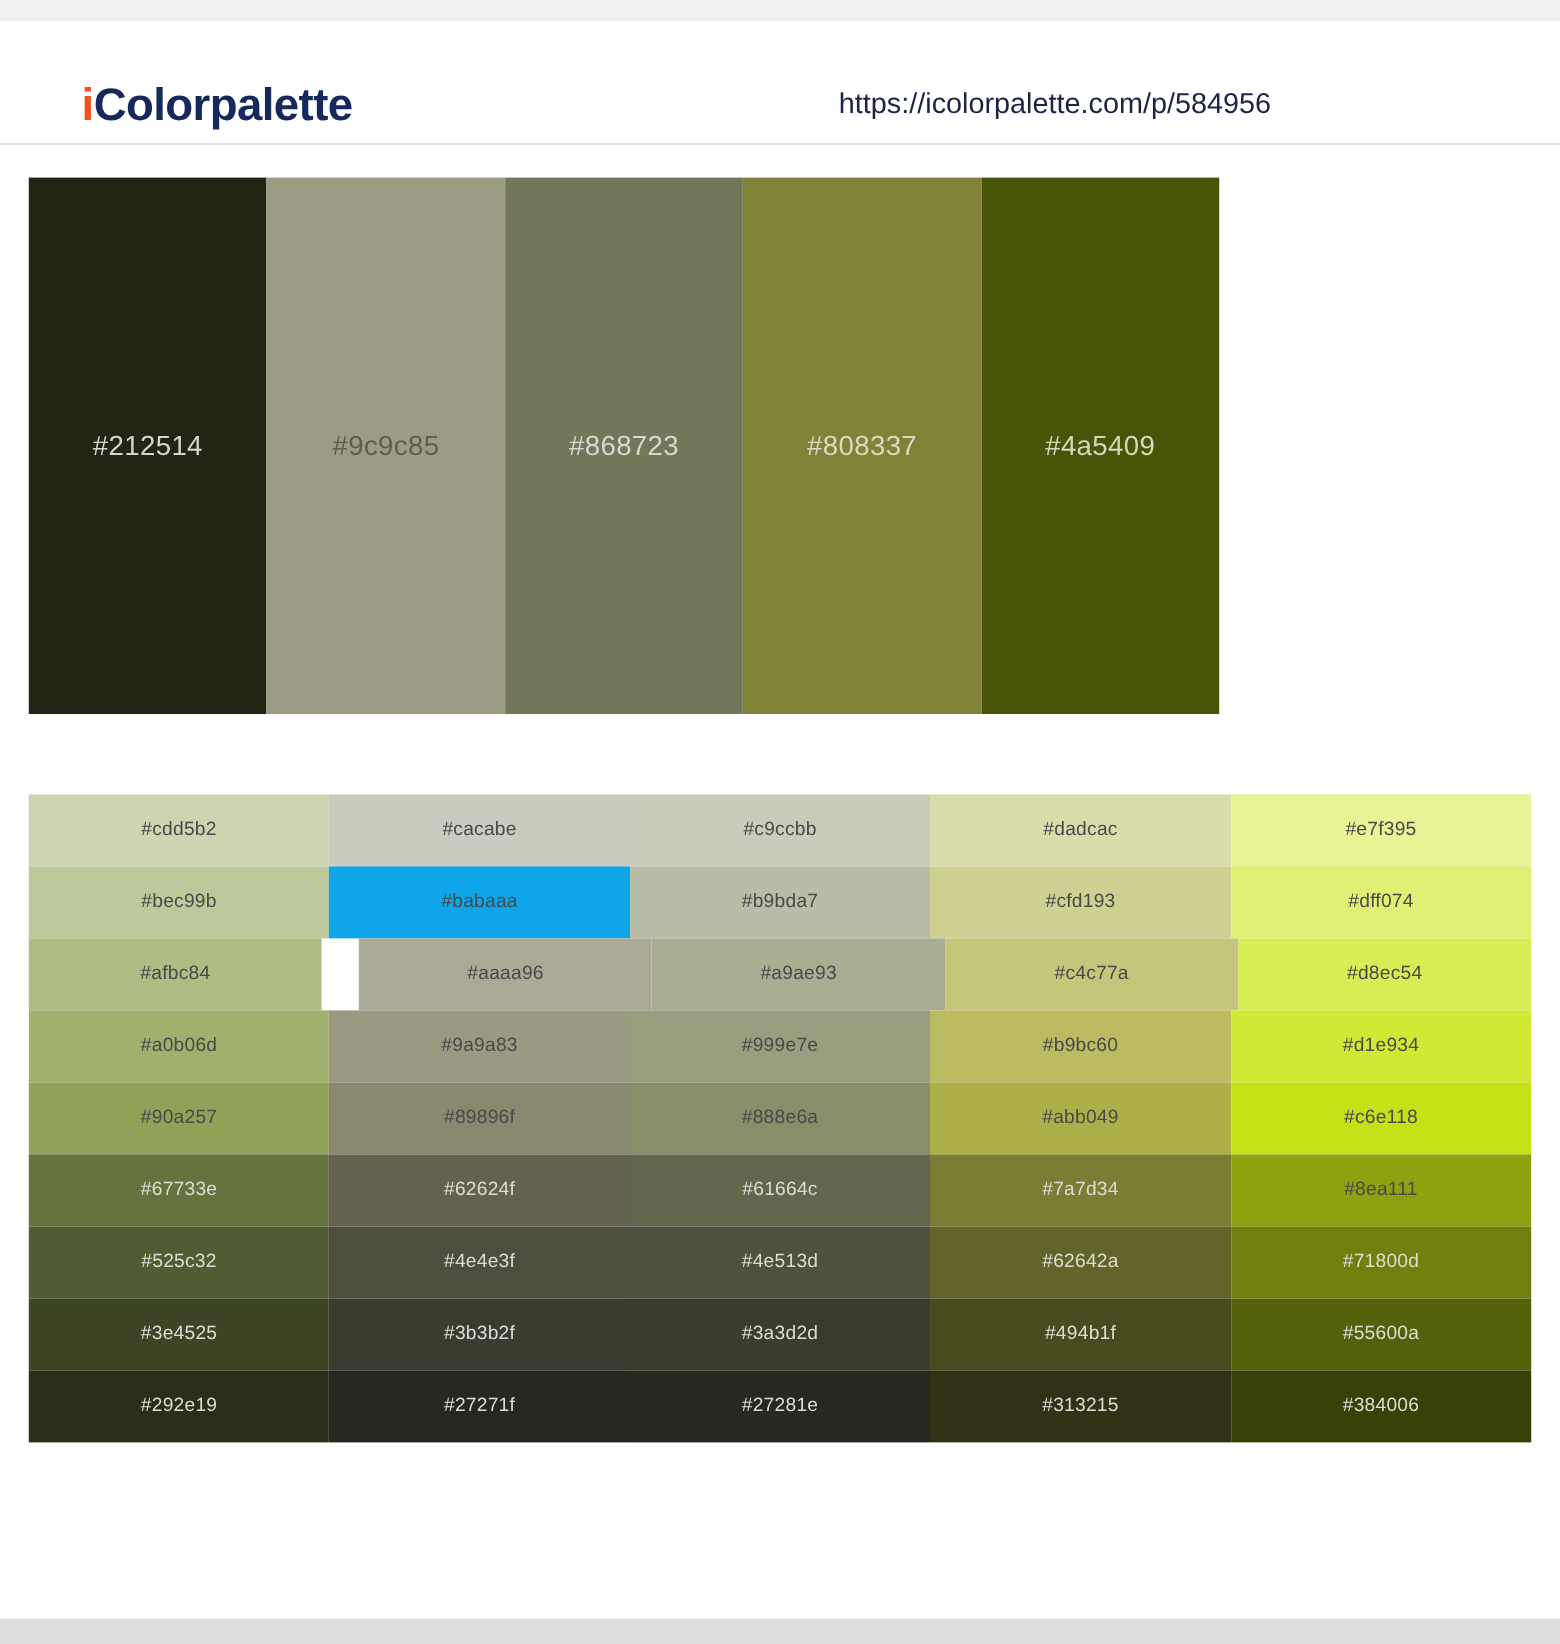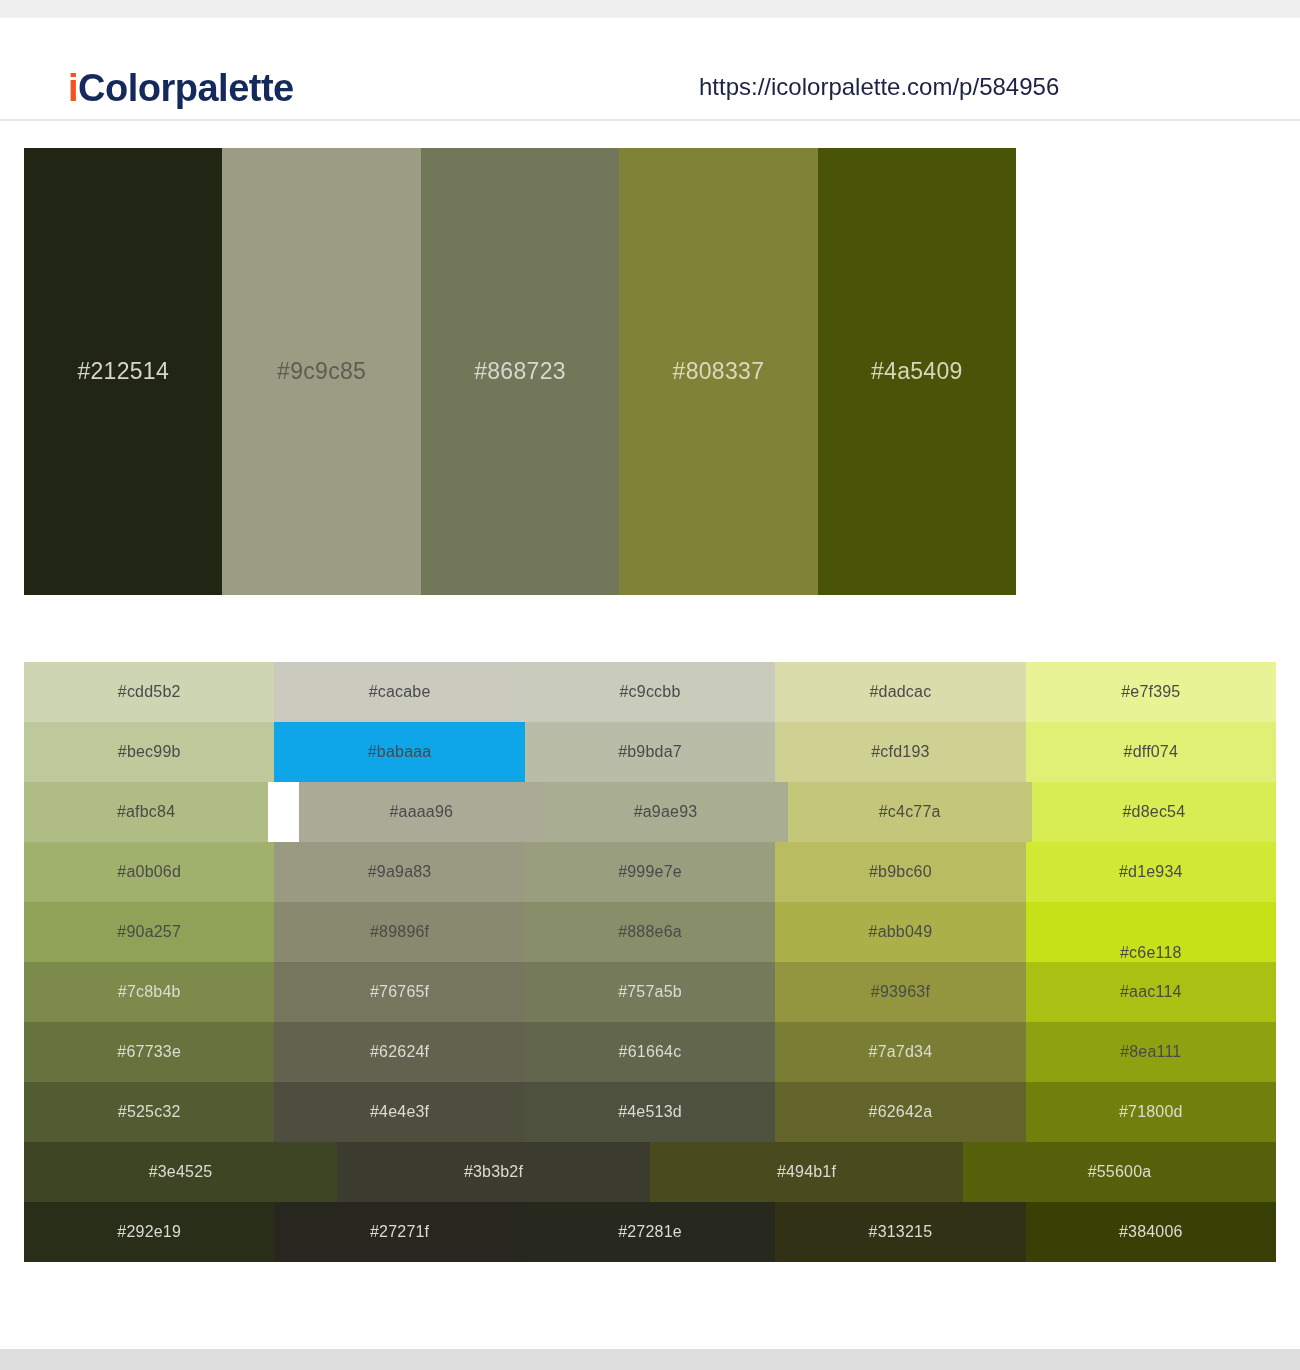--- a/index.html
+++ b/index.html
@@ -203,39 +203,22 @@
       </div>
       <div class="shade-cell" style="background: rgb(137, 137, 111);">
         <span class="shade-label" style="color: rgb(74, 74, 74);">#89896f</span>
       </div>
       <div class="shade-cell" style="background: rgb(136, 142, 106);">
         <span class="shade-label" style="color: rgb(74, 74, 74);">#888e6a</span>
       </div>
       <div class="shade-cell" style="background: rgb(171, 176, 73);">
         <span class="shade-label" style="color: rgb(74, 74, 74);">#abb049</span>
       </div>
-      <div class="shade-cell" style="background: rgb(198, 225, 24); align-items: flex-end;">
+      <div class="shade-cell" style="background: rgb(198, 225, 24);">
         <span class="shade-label" style="color: rgb(74, 74, 74);">#c6e118</span>
-      </div>
-    </div>
-    <div class="shade-row">
-      <div class="shade-cell" style="background: rgb(124, 139, 75);">
-        <span class="shade-label" style="color: rgb(220, 220, 212);">#7c8b4b</span>
-      </div>
-      <div class="shade-cell" style="background: rgb(118, 118, 95);">
-        <span class="shade-label" style="color: rgb(220, 220, 212);">#76765f</span>
-      </div>
-      <div class="shade-cell" style="background: rgb(117, 122, 91);">
-        <span class="shade-label" style="color: rgb(220, 220, 212);">#757a5b</span>
-      </div>
-      <div class="shade-cell" style="background: rgb(147, 150, 63);">
-        <span class="shade-label" style="color: rgb(74, 74, 74);">#93963f</span>
-      </div>
-      <div class="shade-cell" style="background: rgb(170, 193, 20);">
-        <span class="shade-label" style="color: rgb(74, 74, 74);">#aac114</span>
       </div>
     </div>
     <div class="shade-row">
       <div class="shade-cell" style="background: rgb(103, 115, 62);">
         <span class="shade-label" style="color: rgb(220, 220, 212);">#67733e</span>
       </div>
       <div class="shade-cell" style="background: rgb(98, 98, 79);">
         <span class="shade-label" style="color: rgb(220, 220, 212);">#62624f</span>
       </div>
       <div class="shade-cell" style="background: rgb(97, 102, 76);">
@@ -265,20 +248,23 @@
         <span class="shade-label" style="color: rgb(220, 220, 212);">#71800d</span>
       </div>
     </div>
     <div class="shade-row">
       <div class="shade-cell" style="background: rgb(62, 69, 37);">
         <span class="shade-label" style="color: rgb(220, 220, 212);">#3e4525</span>
       </div>
       <div class="shade-cell" style="background: rgb(59, 59, 47);">
         <span class="shade-label" style="color: rgb(220, 220, 212);">#3b3b2f</span>
       </div>
+      <div class="shade-cell" style="background: rgb(58, 61, 45);">
+        <span class="shade-label" style="color: rgb(220, 220, 212);">#3a3d2d</span>
+      </div>
       <div class="shade-cell" style="background: rgb(73, 75, 31);">
         <span class="shade-label" style="color: rgb(220, 220, 212);">#494b1f</span>
       </div>
       <div class="shade-cell" style="background: rgb(85, 96, 10);">
         <span class="shade-label" style="color: rgb(220, 220, 212);">#55600a</span>
       </div>
     </div>
     <div class="shade-row">
       <div class="shade-cell" style="background: rgb(41, 46, 25);">
         <span class="shade-label" style="color: rgb(220, 220, 212);">#292e19</span>

